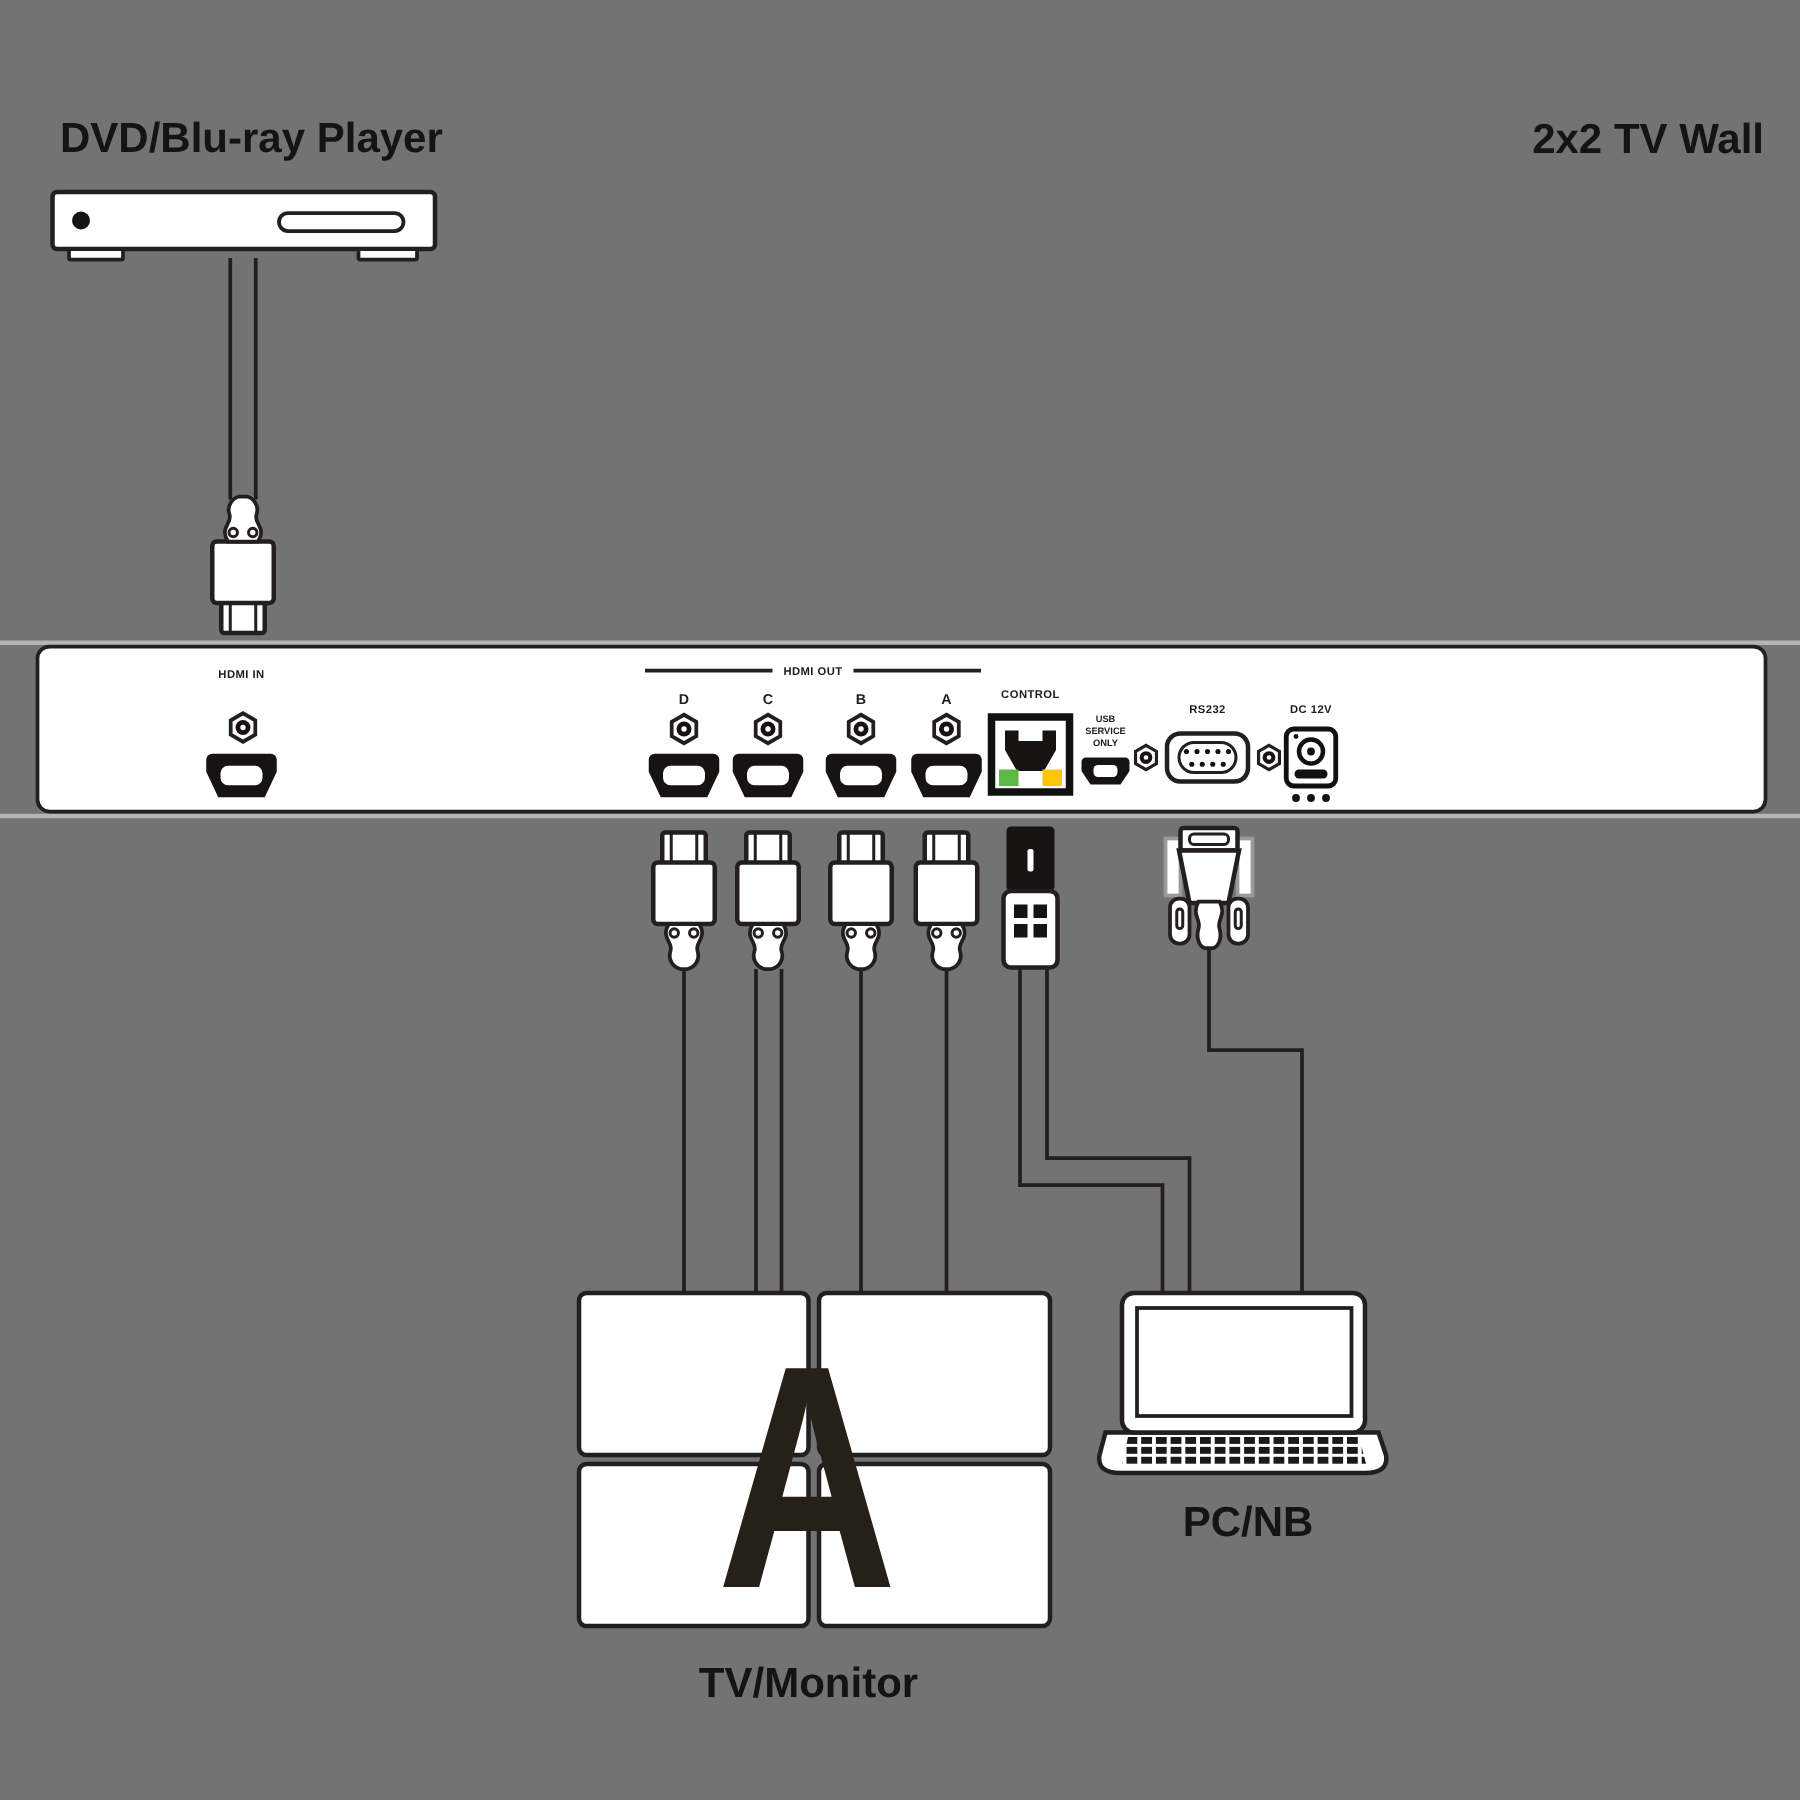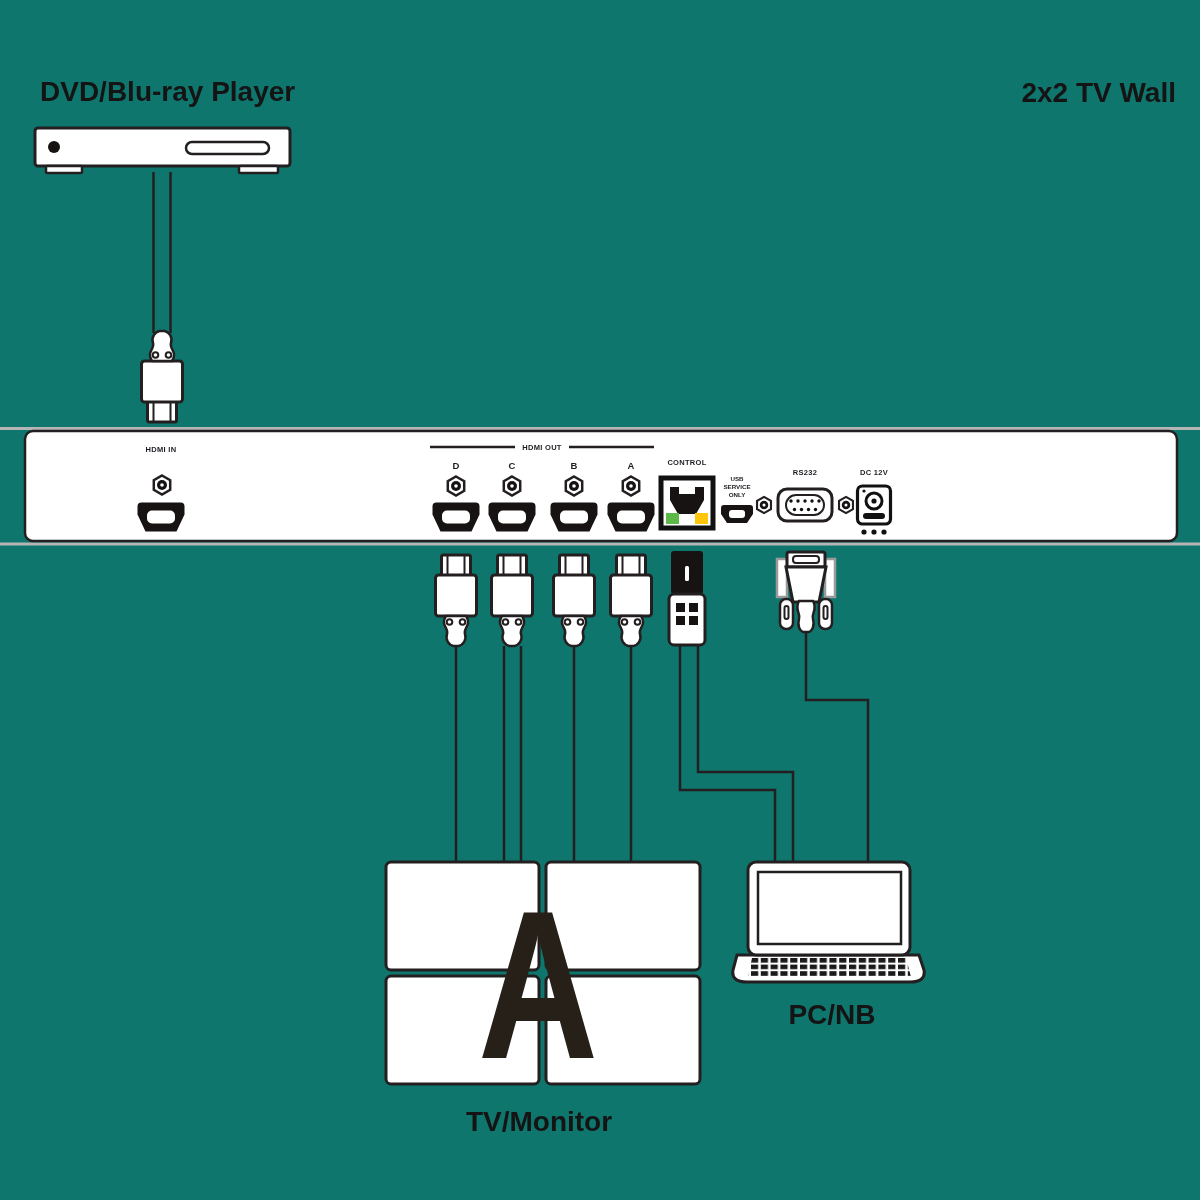--- a/index.html
+++ b/index.html
@@ -1,16 +1,16 @@
 <!DOCTYPE html>
 <html><head>
 <meta charset="utf-8">
 <style>
   html,body{margin:0;padding:0;background:#ffffff;}
-  #canvas{position:relative;width:1200px;height:1200px;background:#0f766e;overflow:hidden;}
+  #canvas{position:relative;width:1200px;height:1200px;background:#737373;overflow:hidden;}
   svg{display:block;}
   svg text{font-family:"Liberation Sans",sans-serif;font-weight:bold;fill:#1c1c22;}
   .t-title{font-size:28px;fill:#141414;}
   .t-tiny{font-size:7.5px;letter-spacing:.3px;}
   .t-port{font-size:9.5px;}
   .t-usb{font-size:6.2px;}
   .t-big{font-size:212px;fill:#262019;}
   .s3{stroke:#231f20;stroke-width:3;fill:#fff;}
   .s25{stroke:#231f20;stroke-width:2.5;fill:#fff;}
   .s2{stroke:#231f20;stroke-width:2;fill:#fff;}

